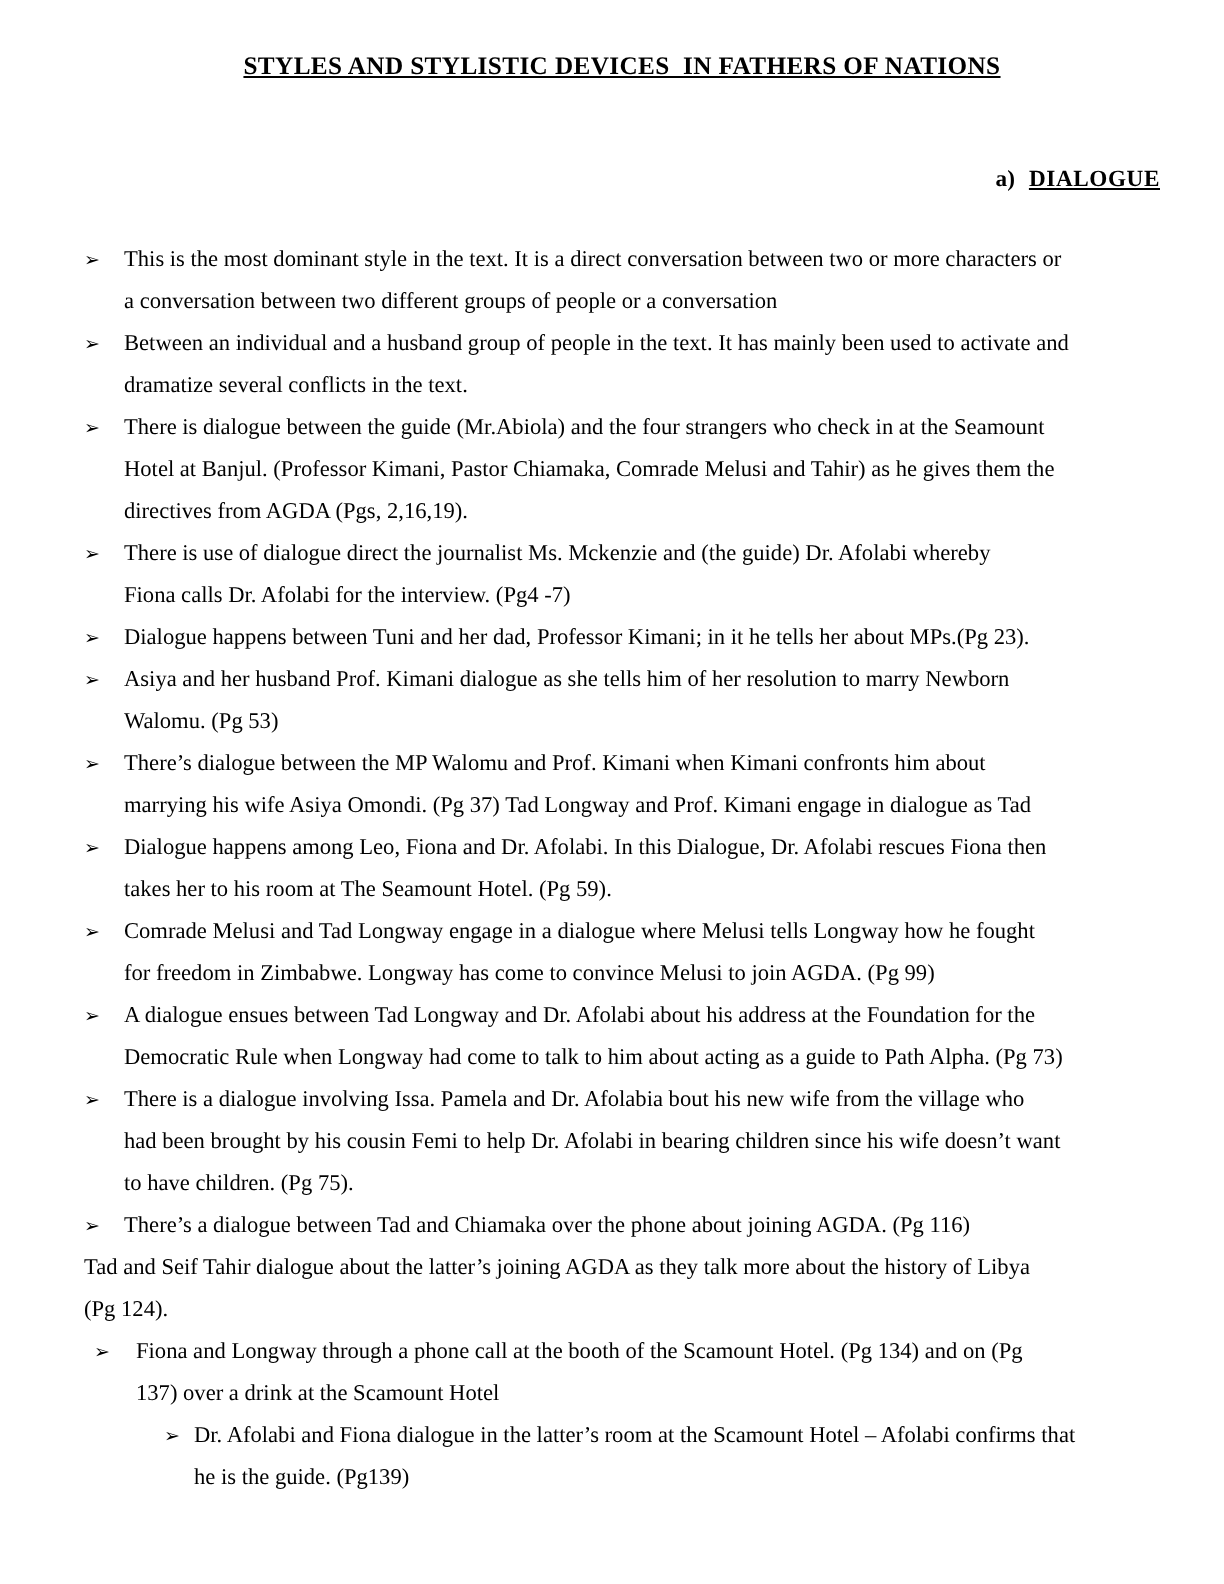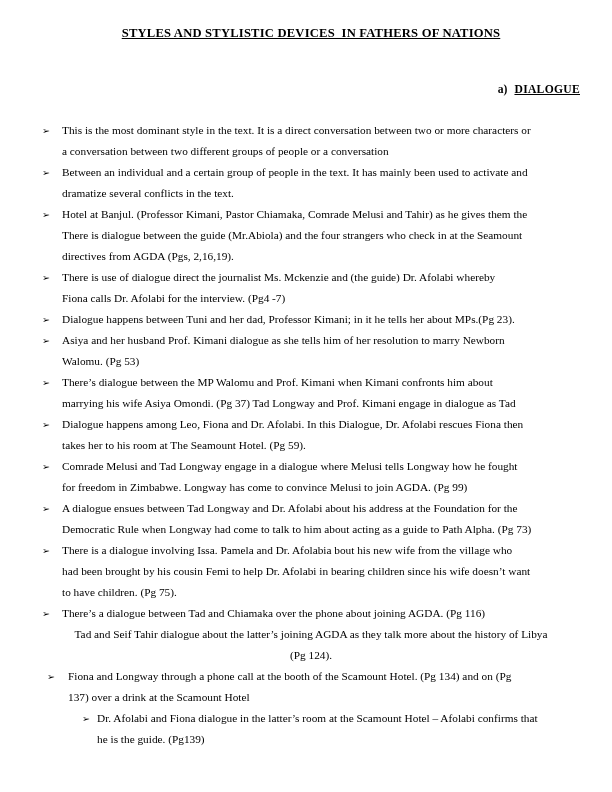--- a/index.html
+++ b/index.html
@@ -17,21 +17,21 @@
   .heading{margin-top:26px;line-height:15px;font-size:11.6px;font-weight:bold;white-space:pre;text-align:right;}
   .heading .hd{text-decoration:underline;margin-left:7px;letter-spacing:.3px;}
   .list{margin-top:8px;}
   .li{position:relative;}
   .li .mk{
     position:absolute;left:0;top:0;line-height:21px;font-size:9.5px;
     font-family:"DejaVu Sans",sans-serif;
   }
   .li .tx{margin-left:20px;}
   .line{line-height:21px;font-size:11.3px;white-space:pre;}
-  .plain .tx{margin-left:0;text-align:center;}
+  .plain .tx{margin-left:0;}
   .v2{margin-left:5px;}
   .v2 .tx{margin-left:21px;}
   .nested{margin-left:40px;}
   .nested .tx{margin-left:15px;}
 </style>
 </head>
 <body>
 
 <div class="page">
 
@@ -47,30 +47,30 @@
       <span class="mk">➢</span>
       <div class="tx">
         <div class="line">This is the most dominant style in the text. It is a direct conversation between two or more characters or</div>
         <div class="line">a conversation between two different groups of people or a conversation</div>
       </div>
     </div>
 
     <div class="li">
       <span class="mk">➢</span>
       <div class="tx">
-        <div class="line">Between an individual and a certain group of people in the text. It has mainly been used to activate and</div>
+        <div class="line">Between an individual and a husband group of people in the text. It has mainly been used to activate and</div>
         <div class="line">dramatize several conflicts in the text.</div>
       </div>
     </div>
 
     <div class="li">
       <span class="mk">➢</span>
       <div class="tx">
+        <div class="line">There is dialogue between the guide (Mr.Abiola) and the four strangers who check in at the Seamount</div>
         <div class="line">Hotel at Banjul. (Professor Kimani, Pastor Chiamaka, Comrade Melusi and Tahir) as he gives them the</div>
-        <div class="line">There is dialogue between the guide (Mr.Abiola) and the four strangers who check in at the Seamount</div>
         <div class="line">directives from AGDA (Pgs, 2,16,19).</div>
       </div>
     </div>
 
     <div class="li">
       <span class="mk">➢</span>
       <div class="tx">
         <div class="line">There is use of dialogue direct the journalist Ms. Mckenzie and (the guide) Dr. Afolabi whereby</div>
         <div class="line">Fiona calls Dr. Afolabi for the interview. (Pg4 -7)</div>
       </div>

